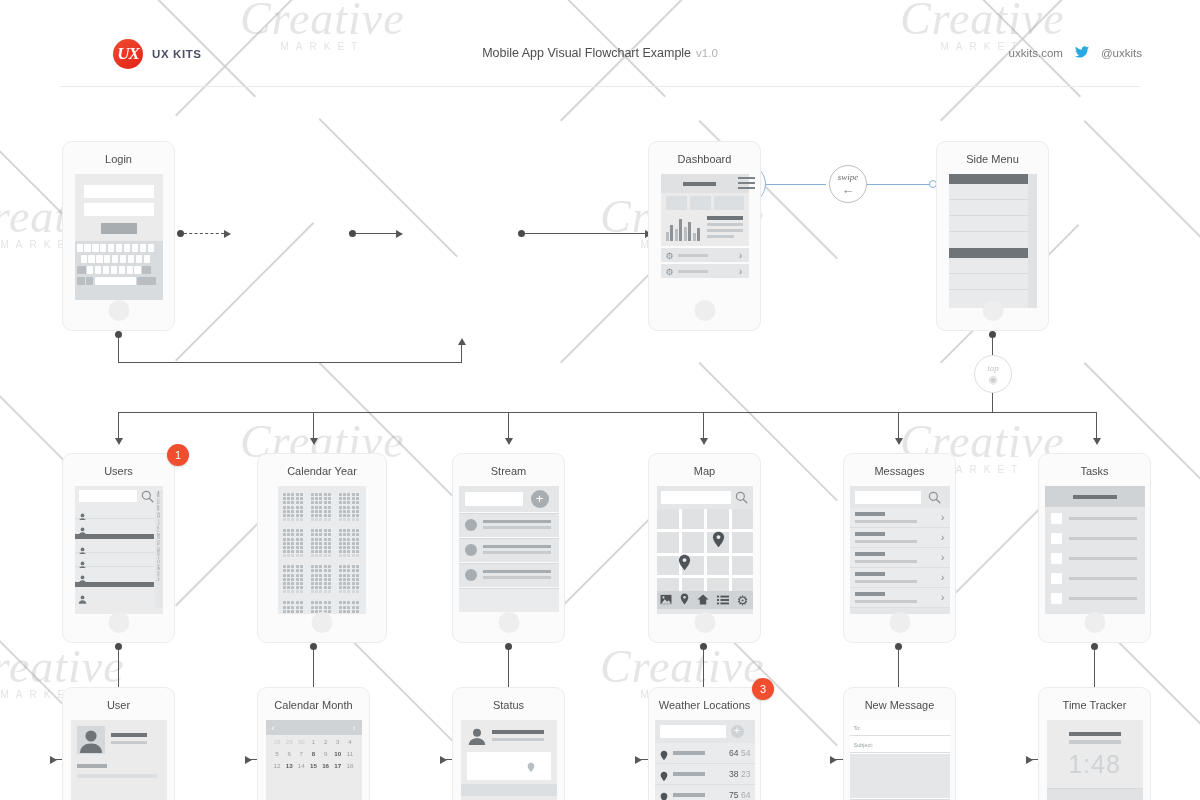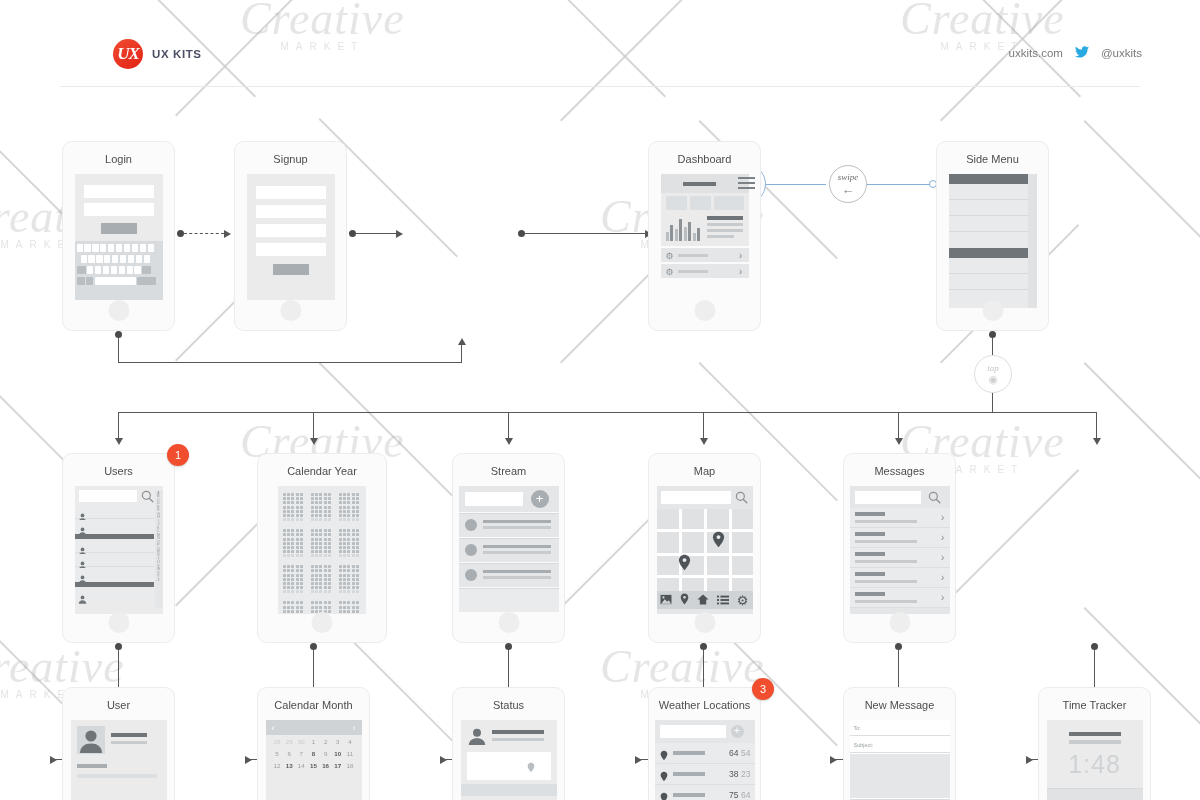--- a/index.html
+++ b/index.html
@@ -192,20 +192,23 @@
       <span class="big">Creative</span>
       <span class="small">MARKET</span>
     </div>
   </div>
 
   <div class="header">
     <div class="logo-wrap">
       <div class="logo-badge">UX</div>
       <div class="logo-text">UX KITS</div>
     </div>
+    <div class="doc-title">
+      <span>Mobile App Visual Flowchart Example</span><span class="ver">v1.0</span>
+    </div>
     <div class="header-right">
       <span>uxkits.com</span>
       <span class="tw-icon">
         <svg width="14" height="12" viewBox="0 0 24 20" aria-hidden="true">
             <path fill="#29a9e1" d="M24 2.4c-.9.4-1.8.7-2.8.8 1-.6 1.8-1.6 2.2-2.7-1 .6-2 1-3.1 1.2A4.9 4.9 0 0 0 11.9 6 13.9 13.9 0 0 1 1.7.9 4.9 4.9 0 0 0 3.2 7.4c-.8 0-1.6-.2-2.2-.6 0 2.4 1.7 4.4 3.9 4.8-.7.2-1.4.2-2.1.1a4.9 4.9 0 0 0 4.6 3.4A9.9 9.9 0 0 1 0 17.3 14 14 0 0 0 7.5 19.5c9.1 0 14-7.5 14-14v-.6c1-.7 1.8-1.6 2.5-2.5z"></path>
           </svg>
       </span>
       <span>@uxkits</span>
     </div>
     <div class="header-rule"></div>
@@ -335,31 +338,20 @@
           <div class="keydark" style="width:8px;height:8px;"></div>
           <div class="keydark" style="width:7px;height:8px;"></div>
           <div class="key" style="width:41px;height:8px;"></div>
           <div class="keydark" style="width:19px;height:8px;"></div>
         </div>
       </div>
     </div>
     <div class="phone-home"></div>
   </div>
 
-  <div class="phone" style="left:234px; top:141px; width:113px; height:190px;">
-    <div class="phone-title">Signup</div>
-    <div class="screen" style="top:32px; width:88px; height:126px;">
-      <div class="wf box-white" style="left:9px; top:12px; width:70px; height:13px;"></div>
-      <div class="wf box-white" style="left:9px; top:31px; width:70px; height:13px;"></div>
-      <div class="wf box-white" style="left:9px; top:50px; width:70px; height:13px;"></div>
-      <div class="wf box-white" style="left:9px; top:69px; width:70px; height:13px;"></div>
-      <div class="wf bar-mid" style="left:26px; top:90px; width:36px; height:11px;"></div>
-    </div>
-    <div class="phone-home"></div>
-  </div>
 
 
   <div class="phone" style="left:648px; top:141px; width:113px; height:190px;">
     <div class="phone-title">Dashboard</div>
     <div class="screen" style="top:32px; width:88px; height:126px; background:transparent;">
       <div class="wf" style="left:0; top:0; width:88px; height:19px; background:#dfe1e3;">
         <div class="wf bar-dark" style="left:22px; top:8px; width:33px; height:3.5px;"></div>
       </div>
       <div class="wf" style="left:0; top:19px; width:88px; height:53px; background:#ebebeb;">
         <div class="wf bar-xlt" style="left:5px; top:3px; width:21px; height:14px;"></div>
@@ -1036,20 +1028,39 @@
           <div style="position: relative; width: 100px; height: 20px; background: rgb(233, 235, 236); border-bottom: 1px solid rgb(220, 223, 225);">
             <div style="position:absolute;left:5px;top:4px;width:30px;height:3.6px;background:#8d9296;"></div>
             <div style="position:absolute;left:5px;top:12px;width:62px;height:3.2px;background:#c7cbce;"></div>
             <span style="position:absolute;right:5px;top:3px;color:#8d9296;font-size:11px;">›</span>
           </div>
         </div>
     </div>
     <div class="phone-home"></div>
   </div>
 
+  <div class="phone" style="left:1038px; top:453px; width:113px; height:190px;">
+    <div class="phone-title">Tasks</div>
+    <div class="screen" style="top:32px; width:100px; height:128px; background:#e4e6e7;">
+      <div class="wf" style="left:0; top:0; width:100px; height:21px; background:#cfd3d5;">
+        <div class="wf bar-dark" style="left:28px; top:9px; width:44px; height:4px;"></div>
+      </div>
+      <div class="wf" style="left:6px; top:27px; width:11px; height:11px; background:#fff;"></div>
+      <div class="wf bar-lt" style="left:24px; top:31px; width:68px; height:3.4px;"></div>
+      <div class="wf" style="left:6px; top:47px; width:11px; height:11px; background:#fff;"></div>
+      <div class="wf bar-lt" style="left:24px; top:51px; width:68px; height:3.4px;"></div>
+      <div class="wf" style="left:6px; top:67px; width:11px; height:11px; background:#fff;"></div>
+      <div class="wf bar-lt" style="left:24px; top:71px; width:68px; height:3.4px;"></div>
+      <div class="wf" style="left:6px; top:87px; width:11px; height:11px; background:#fff;"></div>
+      <div class="wf bar-lt" style="left:24px; top:91px; width:68px; height:3.4px;"></div>
+      <div class="wf" style="left:6px; top:107px; width:11px; height:11px; background:#fff;"></div>
+      <div class="wf bar-lt" style="left:24px; top:111px; width:68px; height:3.4px;"></div>
+    </div>
+    <div class="phone-home"></div>
+  </div>
 
   <div class="phone" style="left:62px; top:687px; width:113px; height:190px;">
     <div class="phone-title">User</div>
     <div class="screen" style="top:32px; width:96px; height:128px; background:#ebebeb;">
       <div class="wf avatar-sq" style="left:6px; top:6px; width:28px; height:28px;">
         <svg width="28" height="28" viewBox="0 0 28 28">
             <circle cx="14" cy="10" r="5.6" fill="#6f7479"></circle>
             <path d="M3 27c0-6.4 5-9.6 11-9.6s11 3.2 11 9.6z" fill="#6f7479"></path>
           </svg>
       </div>

